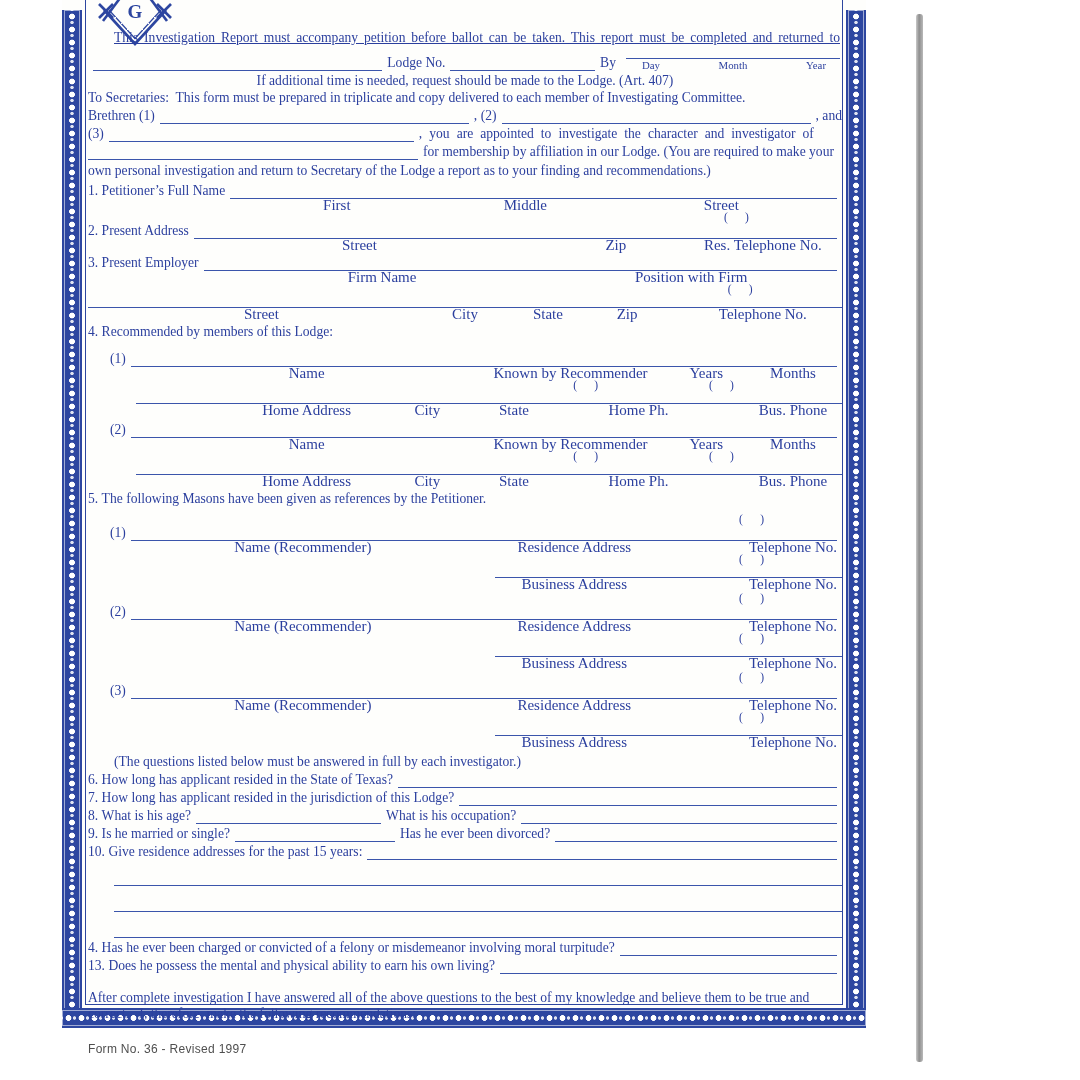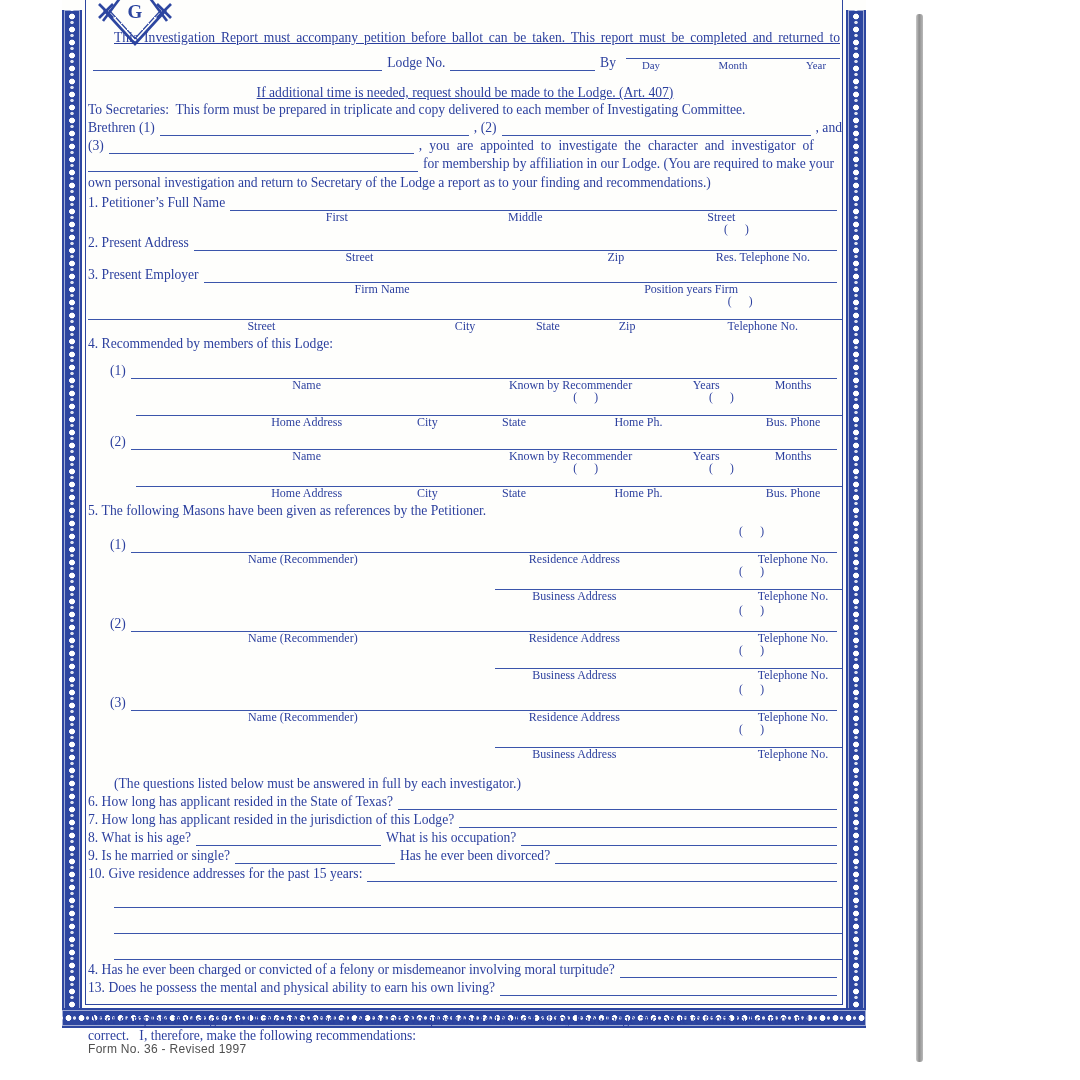--- a/index.html
+++ b/index.html
@@ -38,21 +38,21 @@
     font-size:12px;color:#4f4f4f;letter-spacing:.3px;}
 
   .title{ text-align:center;font-family:"Liberation Sans",sans-serif;font-weight:bold;
     font-size:21.5px;letter-spacing:.4px;color:#1f3fae;margin:10px 0 2px 0;}
   .logo{position:absolute;left:34px;top:-6px;}
 
   .t-row{display:flex;align-items:flex-end;margin-top:2px;}
   .ul{flex:1;border-bottom:1.4px solid #3b55ab;height:13px;margin:0 5px;}
   .ul.fixed{flex:none;}
   .pre{white-space:pre;}
-  .lblrow{position:relative;height:11px;font-size:12px;line-height:11px;margin-top:1px;}
+  .lblrow{position:relative;height:11px;font-size:15px;line-height:11px;margin-top:1px;}
   .lblrow span{position:absolute;transform:translateX(-50%);white-space:nowrap;}
   .prow{position:relative;height:12px;font-size:11.5px;line-height:12px;}
   .prow span{position:absolute;transform:translateX(-50%);white-space:pre;}
   .just{text-align:justify;text-align-last:justify;text-decoration:underline;}
   .ctr{text-align:center;}
   .num{display:inline-block;} .gap4{margin-top:4px;}
   .full-line{border-bottom:1.4px solid #3b55ab;height:12px;margin-top:3px;}
 </style>
 </head>
 <body>
@@ -99,21 +99,21 @@
       <span style="flex:1.85;display:flex;flex-direction:column;margin:0 2px 0 10px;">
         <span class="ul" style="margin:0;"></span>
         <span style="display:flex;justify-content:space-between;font-size:10.8px;line-height:11px;padding:1px 14px 0 16px;">
           <span>Day</span>
           <span>Month</span>
           <span>Year</span>
         </span>
       </span>
     </div>
 
-    <div class="ctr" style="margin-top:14px;text-decoration:underline;">If additional time is needed, request should be made to the Lodge. (Art. 407)</div>
+    <div class="ctr" style="margin-top:2px;">If additional time is needed, request should be made to the Lodge. (Art. 407)</div>
     <div class="pre" style="margin-top:1px;">To Secretaries:  This form must be prepared in triplicate and copy delivered to each member of Investigating Committee.</div>
 
     <div class="t-row">
       <span>Brethren (1)</span>
       <span class="ul" style="flex:1.25;"></span>
       <span class="pre">, (2)</span>
       <span class="ul" style="flex:1.25;"></span>
       <span class="pre">, and</span>
     </div>
 
@@ -155,21 +155,21 @@
       <span style="left:89.5%;">Res. Telephone No.</span>
     </div>
 
     <div class="t-row gap4">
       <span class="num">3.</span>&nbsp;
       <span>Present Employer</span>
       <span class="ul"></span>
     </div>
     <div class="lblrow">
       <span style="left:39%;">Firm Name</span>
-      <span style="left:80%;">Position years Firm</span>
+      <span style="left:80%;">Position with Firm</span>
     </div>
     <div class="prow">
       <span style="left:86.5%;">(      )</span>
     </div>
     <div class="full-line" style="margin-top:0;"></div>
     <div class="lblrow">
       <span style="left:23%;">Street</span>
       <span style="left:50%;">City</span>
       <span style="left:61%;">State</span>
       <span style="left:71.5%;">Zip</span>
@@ -288,21 +288,21 @@
     </div>
     <div class="prow">
       <span style="left:88%;">(      )</span>
     </div>
     <div class="full-line" style="margin-top:0;margin-left:54%;"></div>
     <div class="lblrow">
       <span style="left:64.5%;">Business Address</span>
       <span style="left:93.5%;">Telephone No.</span>
     </div>
 
-    <div style="margin:16px 0 0 26px;">(The questions listed below must be answered in full by each investigator.)</div>
+    <div style="margin:6px 0 0 26px;">(The questions listed below must be answered in full by each investigator.)</div>
 
     <div class="t-row">
       <span>6.</span>&nbsp;
       <span>How long has applicant resided in the State of Texas?</span>
       <span class="ul"></span>
     </div>
     <div class="t-row">
       <span>7.</span>&nbsp;
       <span>How long has applicant resided in the jurisdiction of this Lodge?</span>
       <span class="ul"></span>

